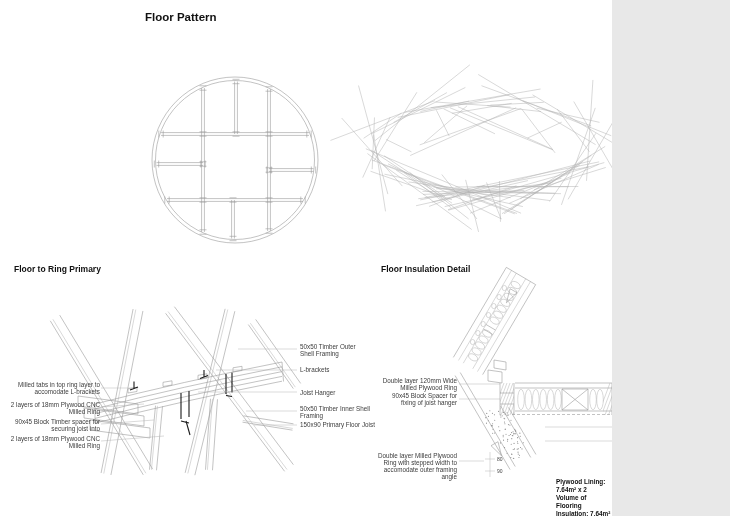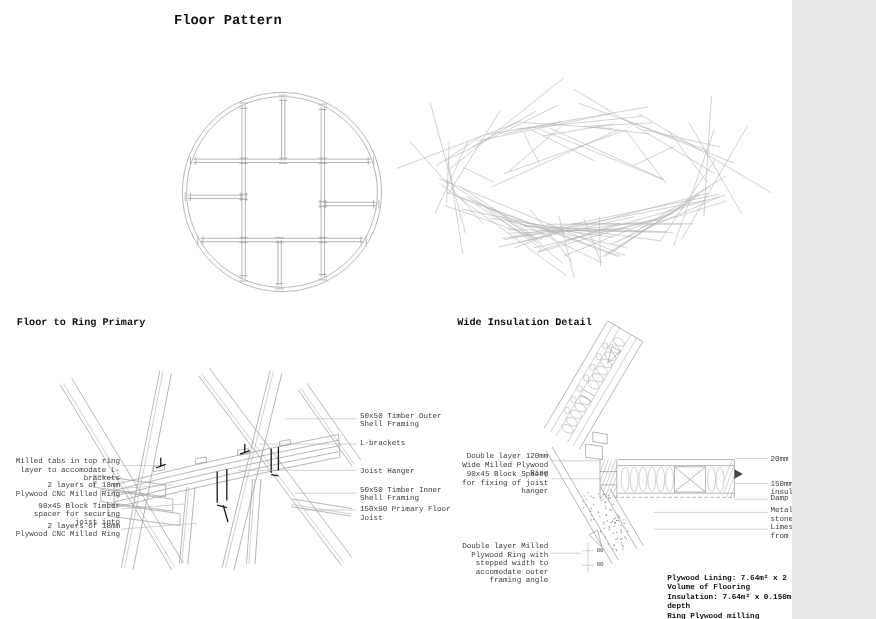--- a/index.html
+++ b/index.html
@@ -1,17 +1,17 @@
 <!DOCTYPE html>
 <html><head>
 <meta charset="utf-8">
 <style>
   html,body{margin:0;padding:0;background:#e8e8e8;}
-  .sheet{position:relative;width:660px;height:516px;background:#ffffff;overflow:hidden;
-         font-family:Liberation Mono, monospace;color:#2e2e2e;}
+  .sheet{position:relative;width:612px;height:516px;background:#ffffff;overflow:hidden;
+         font-family:Liberation Sans, sans-serif;color:#2e2e2e;}
   svg{position:absolute;left:0;top:0;}
   .title{position:absolute;left:145px;top:11px;font-weight:bold;font-size:11.5px;color:#111;}
   .hdr{position:absolute;font-weight:bold;font-size:8.5px;color:#111;}
   .lbl{position:absolute;font-size:6.3px;line-height:7px;color:#3c3c3c;}
   .r{text-align:right;}
   .spec{position:absolute;left:556px;top:478px;font-weight:bold;font-size:6.4px;line-height:8px;color:#111;}
   .dim{position:absolute;font-size:5px;color:#444;}
   .ln{stroke:#9a9a9a;stroke-width:.6;fill:none;}
   .lt{stroke:#b3b3b3;stroke-width:.5;fill:none;}
   .dk{stroke:#1a1a1a;stroke-width:1.1;fill:none;}
@@ -395,21 +395,21 @@
       <line x1="612" y1="382" x2="640" y2="382" class="ld"></line>
       <line x1="612" y1="403" x2="640" y2="403" class="ld"></line>
       <line x1="612" y1="416" x2="640" y2="416" class="ld"></line>
       <line x1="545" y1="427" x2="640" y2="427" class="ld"></line>
       <line x1="545" y1="441" x2="640" y2="441" class="ld"></line>
     </svg>
 
   <div class="title">Floor Pattern</div>
 
   <div class="hdr" style="left:14px;top:264px">Floor to Ring Primary</div>
-  <div class="hdr" style="left:381px;top:264px">Wide Insulation Detail</div>
+  <div class="hdr" style="left:381px;top:264px">Floor Insulation Detail</div>
 
   <div class="lbl r" style="left:10px;top:381px;width:90px">Milled tabs in top ring layer to accomodate L-brackets</div>
   <div class="lbl r" style="left:10px;top:401px;width:90px">2 layers of 18mm Plywood CNC Milled Ring</div>
   <div class="lbl r" style="left:10px;top:418px;width:90px">90x45 Block Timber spacer for securing joist into</div>
   <div class="lbl r" style="left:10px;top:435px;width:90px">2 layers of 18mm Plywood CNC Milled Ring</div>
 
   <div class="lbl" style="left:300px;top:343px;width:70px">50x50 Timber Outer Shell Framing</div>
   <div class="lbl" style="left:300px;top:366px;width:80px">L-brackets</div>
   <div class="lbl" style="left:300px;top:389px;width:80px">Joist Hanger</div>
   <div class="lbl" style="left:300px;top:405px;width:70px">50x50 Timber Inner Shell Framing</div>

